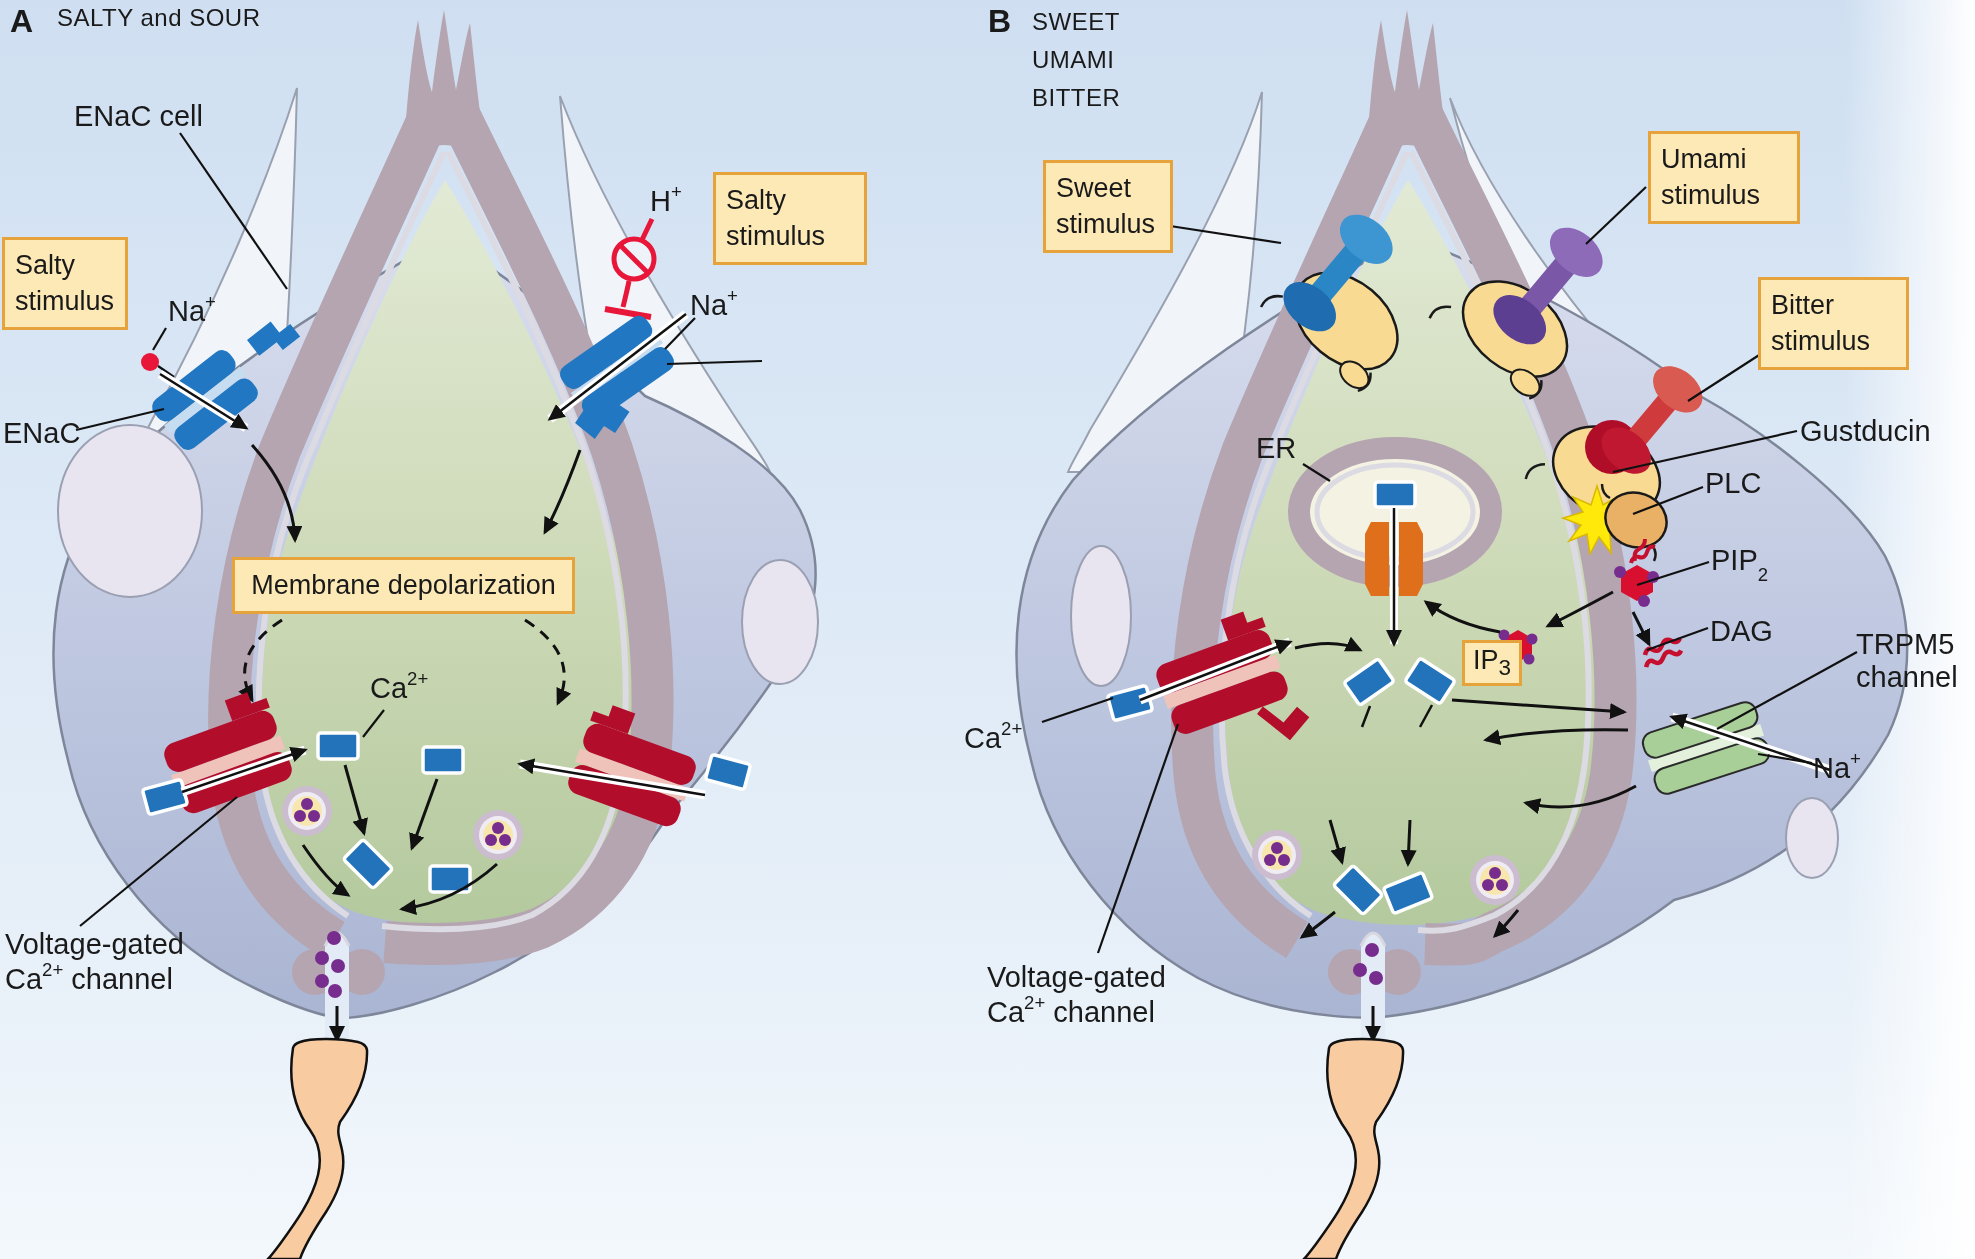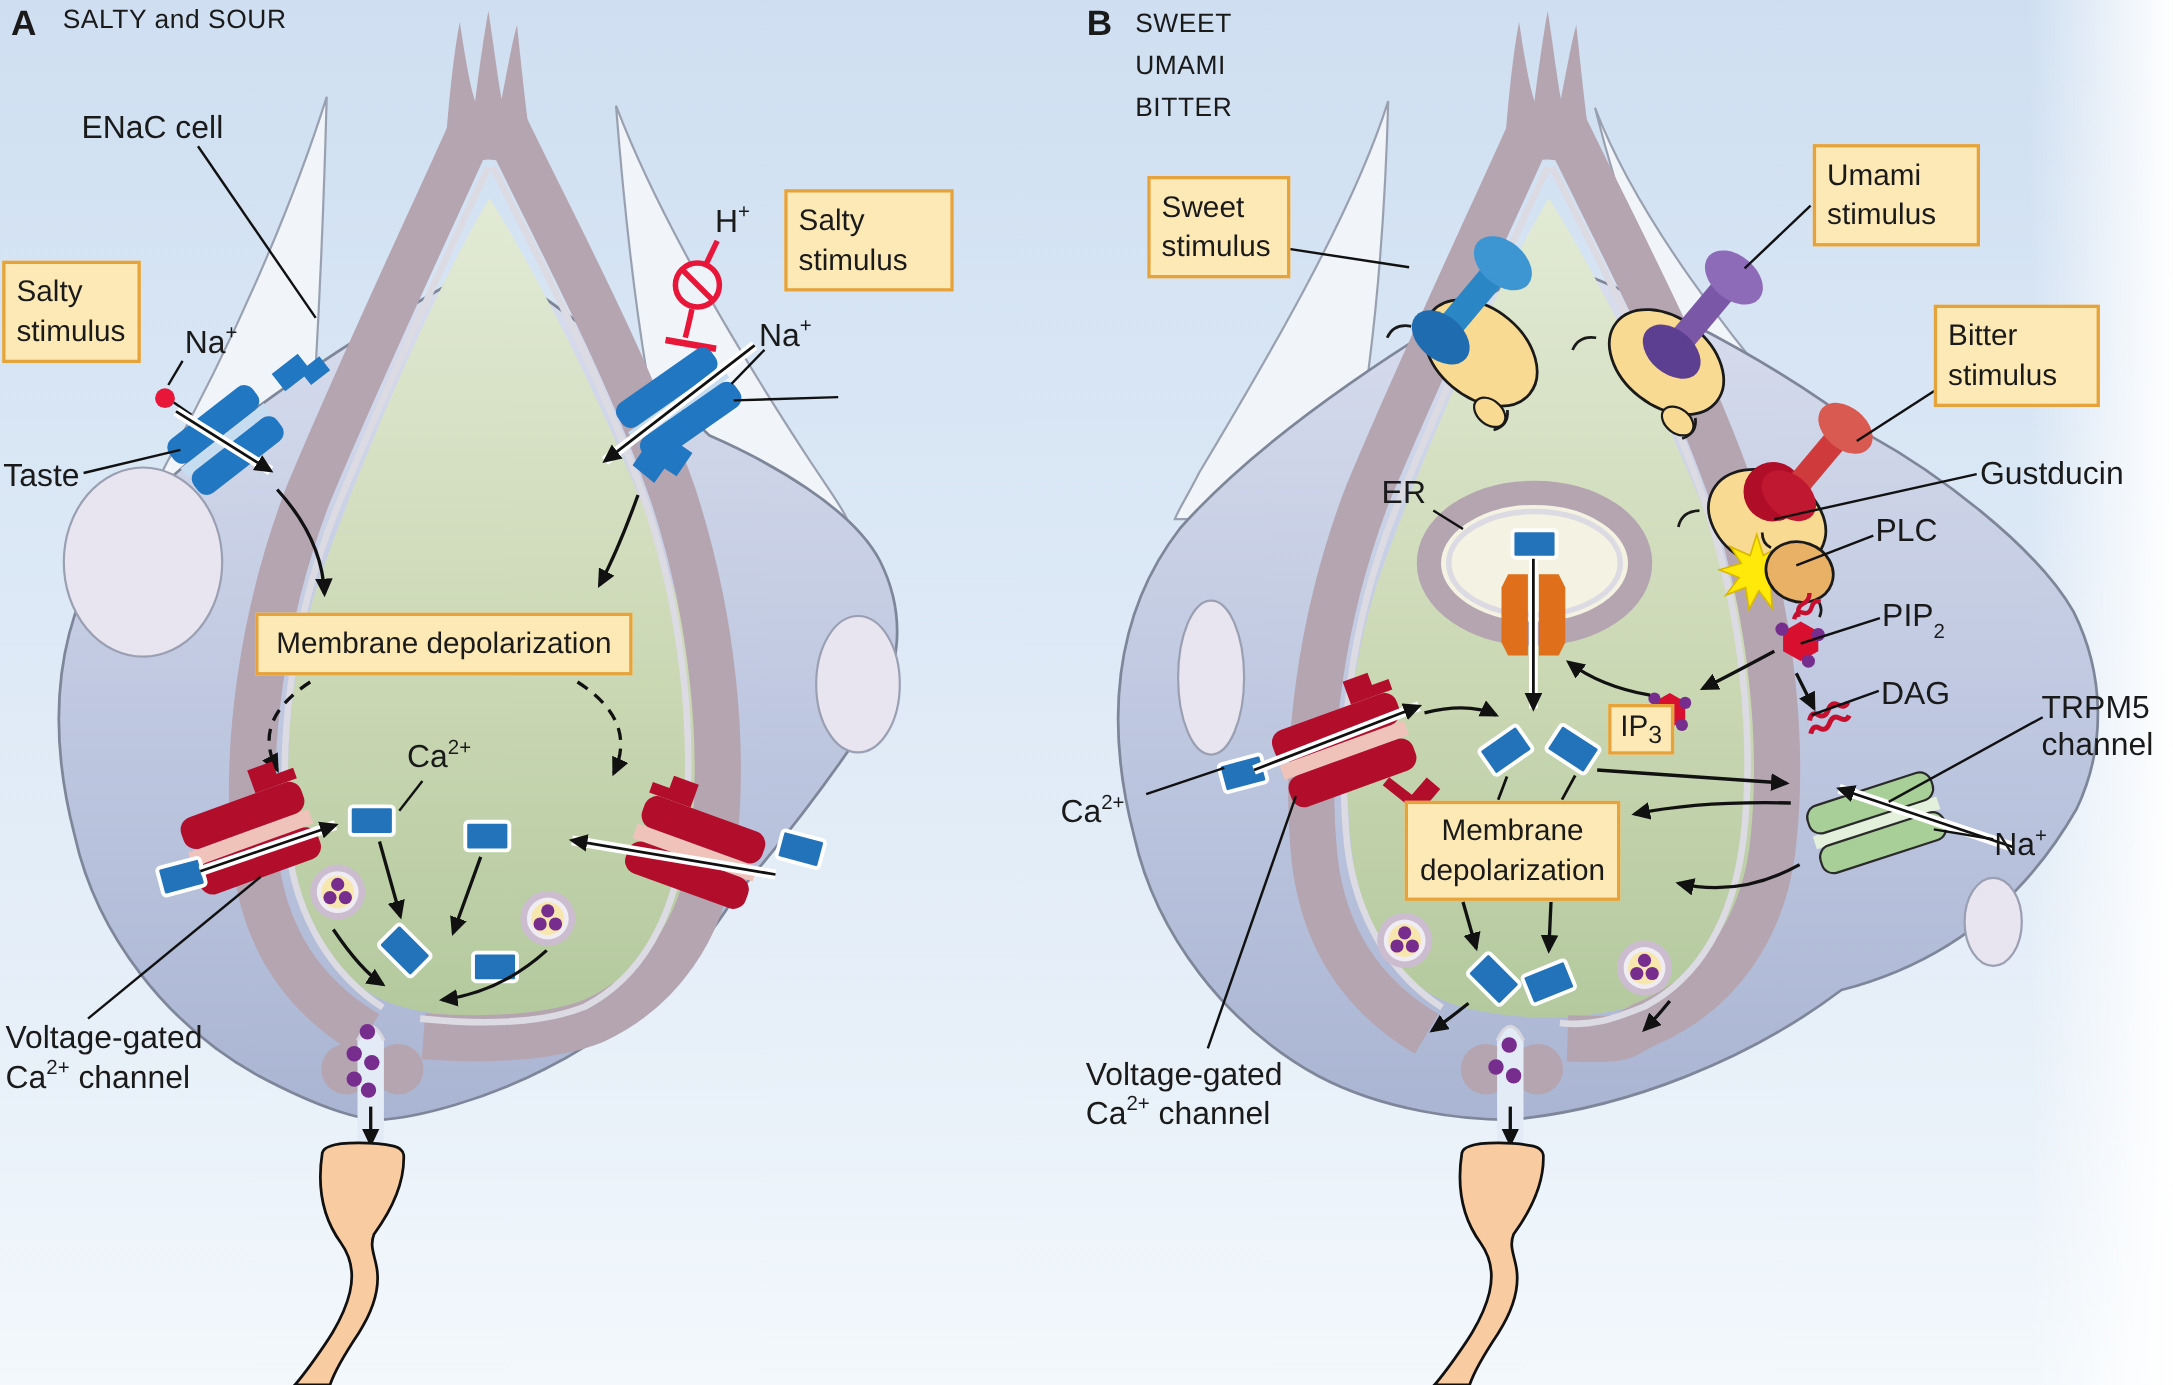--- a/index.html
+++ b/index.html
@@ -391,21 +391,21 @@
 
 <div class="lbl" style="left:74px;top:100px">ENaC cell</div>
 
 <div class="ybox" style="left:2px;top:237px;width:100px">
   <div>Salty</div>
   <div>stimulus</div>
 </div>
 
 <div class="lbl" style="left:168px;top:293px"><span>Na</span><sup>+</sup></div>
 
-<div class="lbl" style="left:3px;top:417px">Taste</div>
+<div class="lbl" style="left:3px;top:417px">ENaC</div>
 
 <div class="lbl" style="left:650px;top:183px"><span>H</span><sup>+</sup></div>
 
 <div class="ybox" style="left:713px;top:172px;width:128px">
   <div>Salty</div>
   <div>stimulus</div>
 </div>
 
 <div class="lbl" style="left:690px;top:287px"><span>Na</span><sup>+</sup></div>
 
@@ -451,25 +451,19 @@
 </div>
 <div class="lbl" style="left:1813px;top:750px"><span>Na</span><sup>+</sup></div>
 <div class="lbl" style="left:1256px;top:432px">ER</div>
 
 <div class="ybox small-box" style="left:1462px;top:640px">
   <span>IP</span><sub>3</sub>
 </div>
 
 <div class="lbl" style="left:964px;top:720px"><span>Ca</span><sup>2+</sup></div>
 
-<div class="ybox center" style="left:1277px;top:728px;width:196px;height:91px;box-sizing:border-box;padding:0">
-  <div>
-    <div>Membrane</div>
-    <div>depolarization</div>
-  </div>
-</div>
 
 <div class="lbl" style="left:987px;top:961px">
   <div>Voltage-gated</div>
   <div><span>Ca</span><sup>2+</sup><span> channel</span></div>
 </div>
 
 </div>
 
 </body></html>

